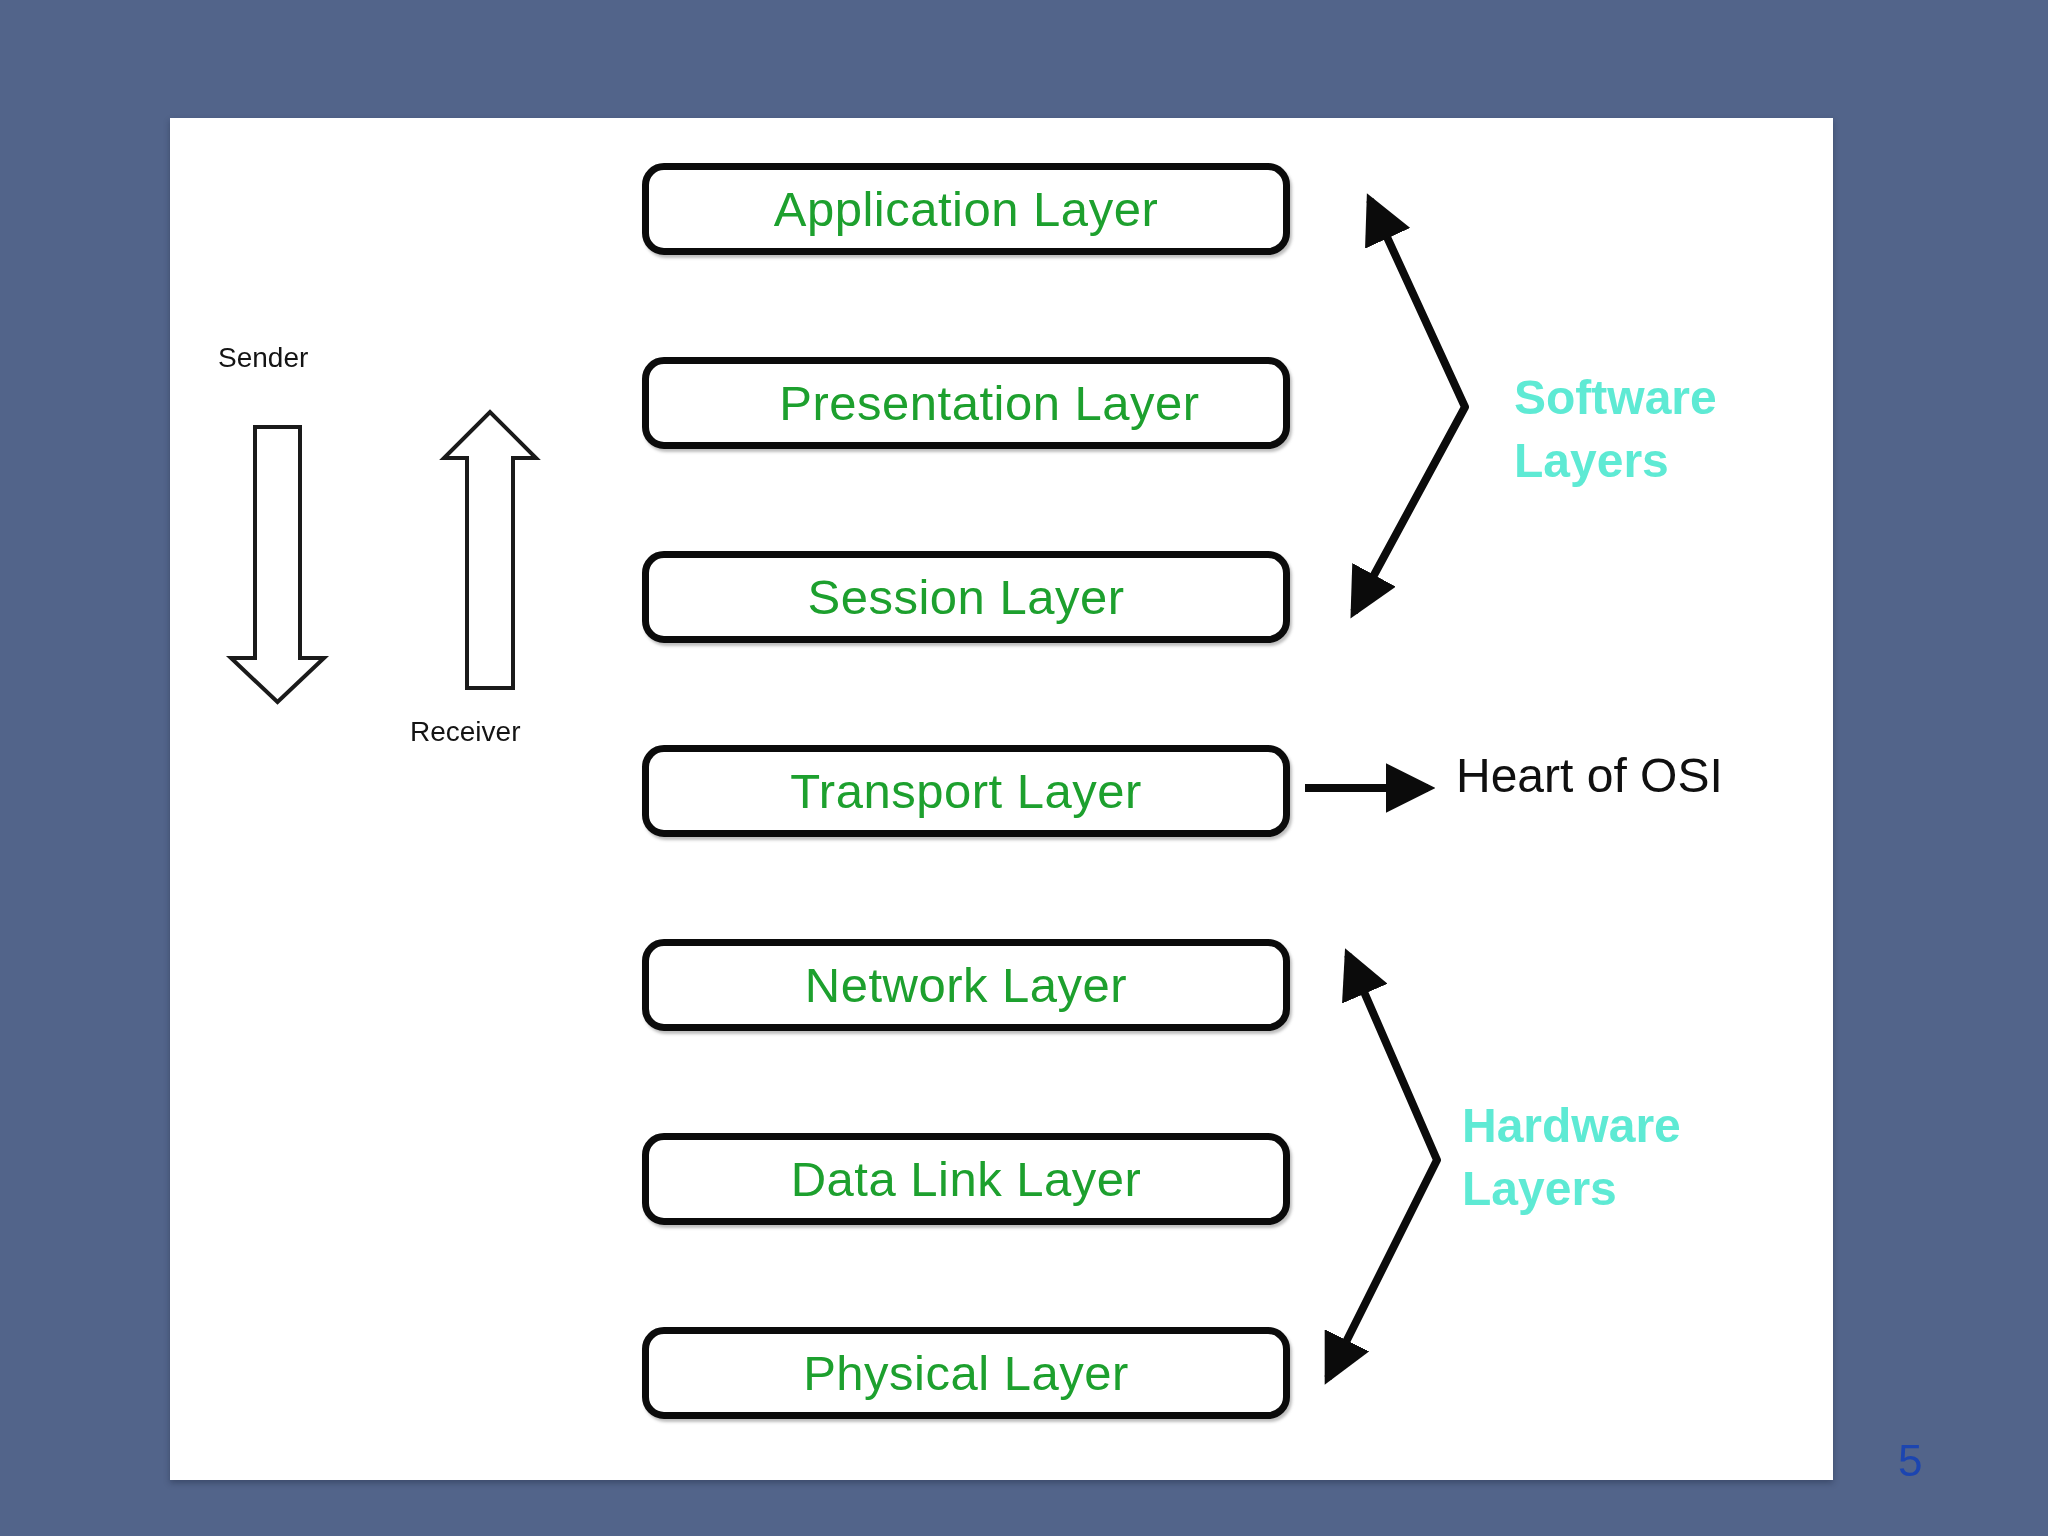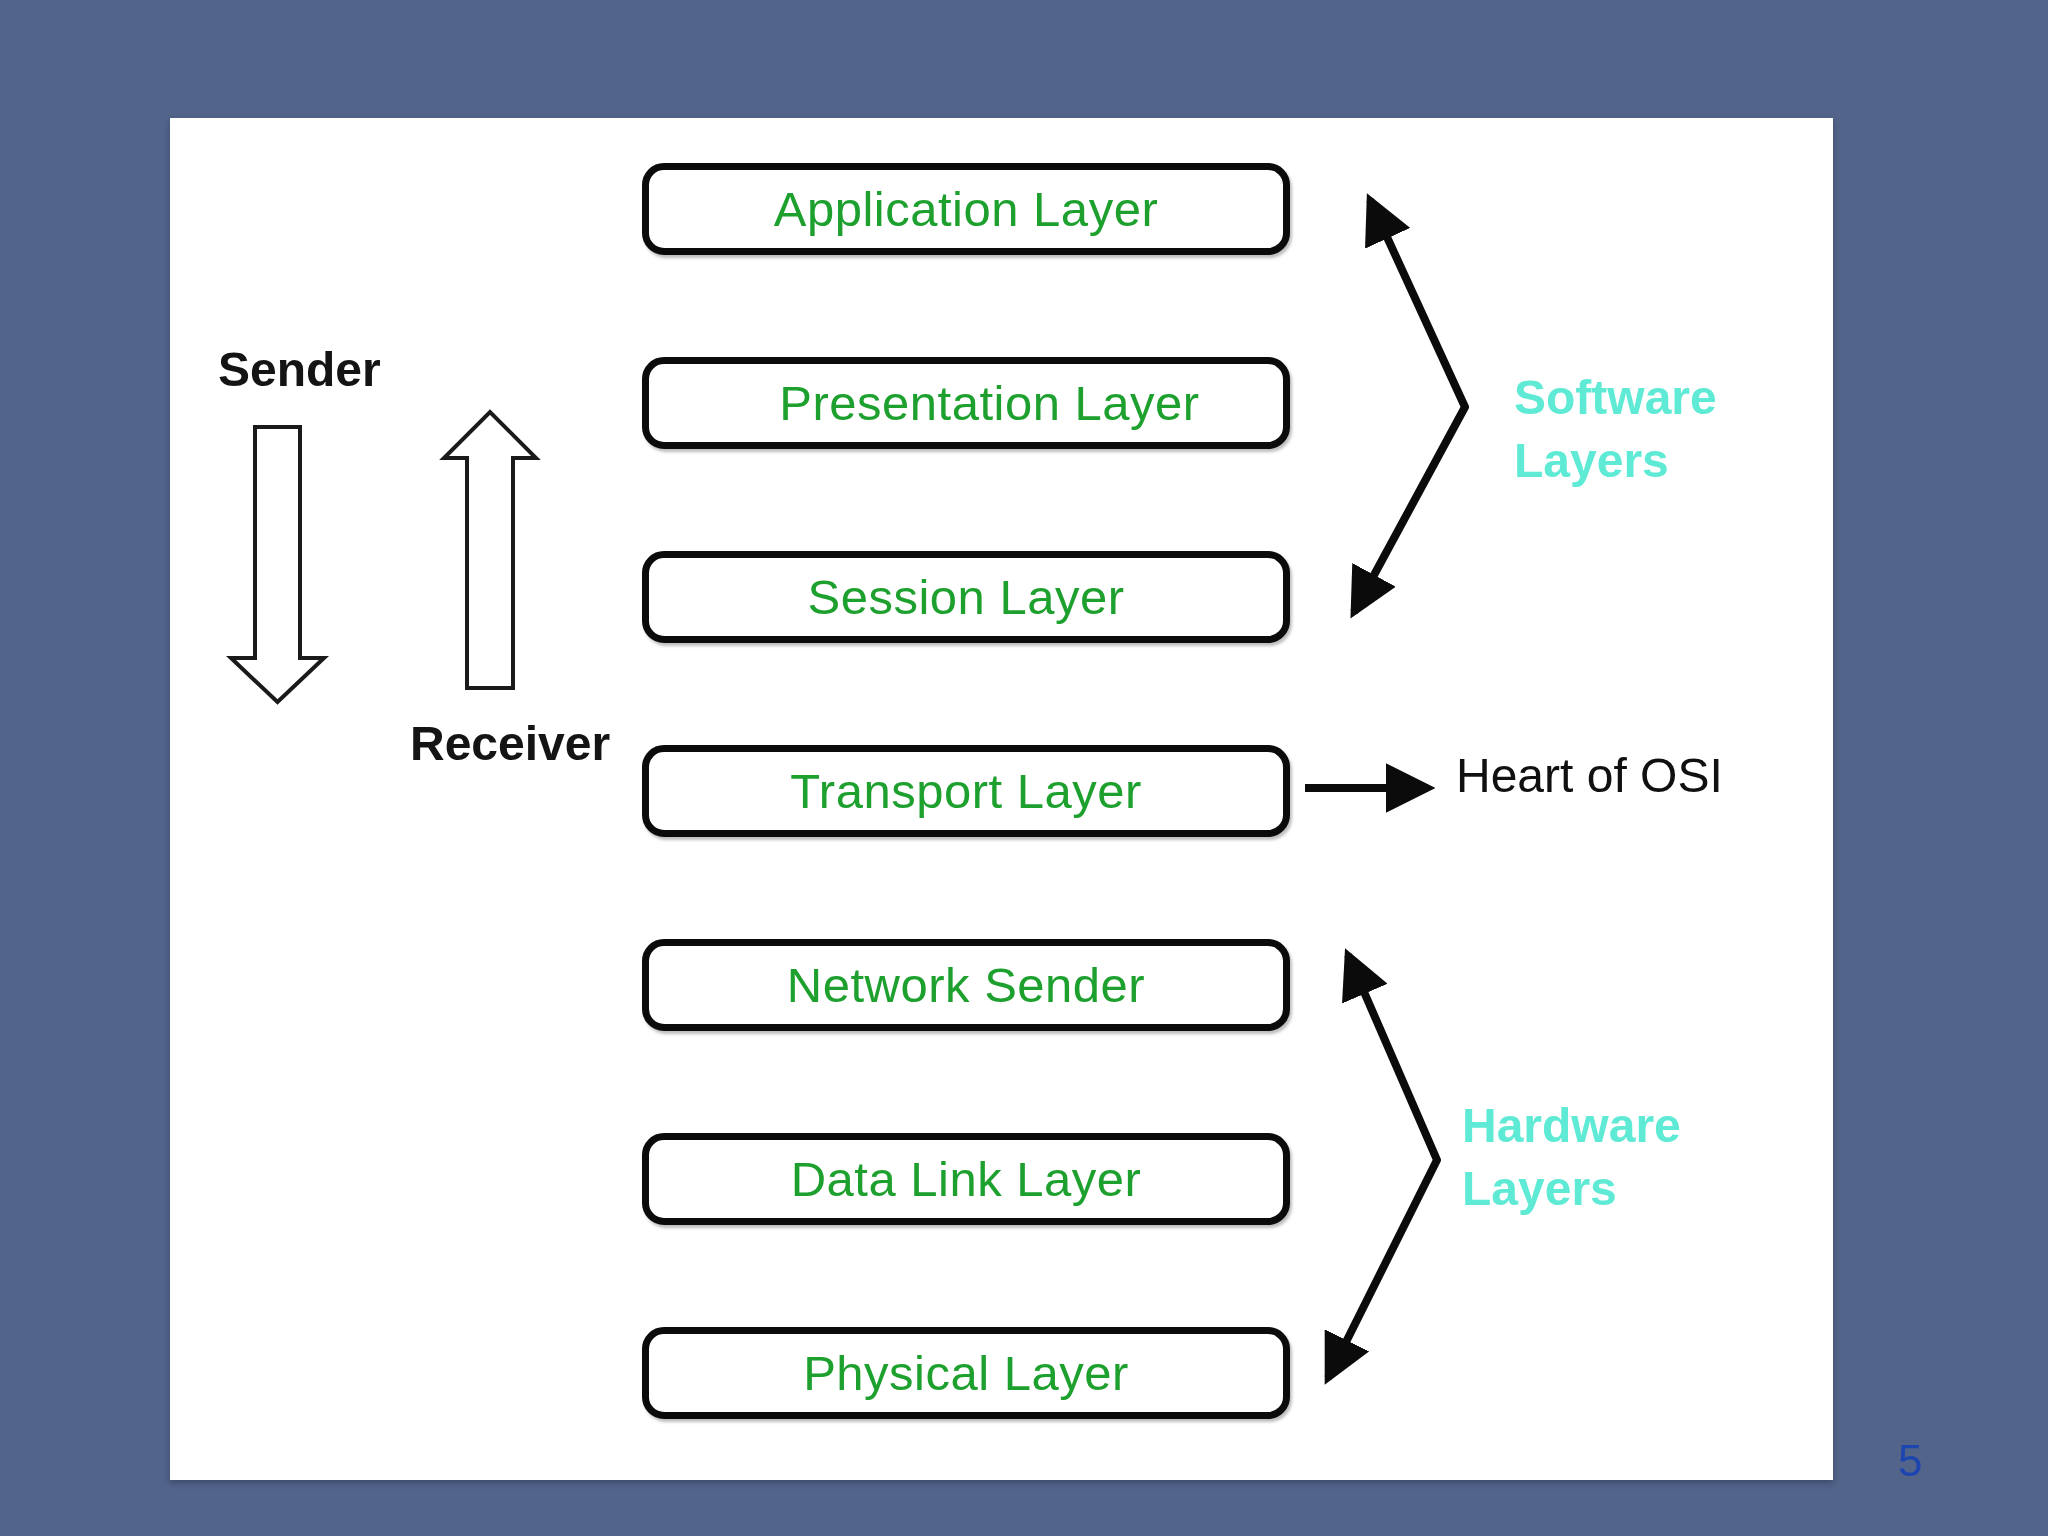--- a/index.html
+++ b/index.html
@@ -55,23 +55,22 @@
   .box-pres  { top: 357px; padding-left: 47px; }
   .box-sess  { top: 551px; }
   .box-trans { top: 745px; }
   .box-net   { top: 939px; }
   .box-dl    { top: 1133px; }
   .box-phys  { top: 1327px; }
 
   .side-label {
     position: absolute;
     color: #141414;
-    font-size: 48px;
+    font-size: 28px;
     white-space: nowrap;
-    font-weight: bold;
   }
   .sender-label   { left: 218px; top: 342px; }
   .receiver-label { left: 410px; top: 716px; }
 
   .group-label {
     position: absolute;
     color: #5eead4;
     font-size: 48px;
     line-height: 1.32;
     width: 250px;
@@ -129,21 +128,21 @@
   <div class="layer-box box-pres">
     <span>Presentation Layer</span>
   </div>
   <div class="layer-box box-sess">
     <span>Session Layer</span>
   </div>
   <div class="layer-box box-trans">
     <span>Transport Layer</span>
   </div>
   <div class="layer-box box-net">
-    <span>Network Sender</span>
+    <span>Network Layer</span>
   </div>
   <div class="layer-box box-dl">
     <span>Data Link Layer</span>
   </div>
   <div class="layer-box box-phys">
     <span>Physical Layer</span>
   </div>
 
   <div class="group-label software-label">Software Layers</div>
   <div class="group-label hardware-label">Hardware Layers</div>

